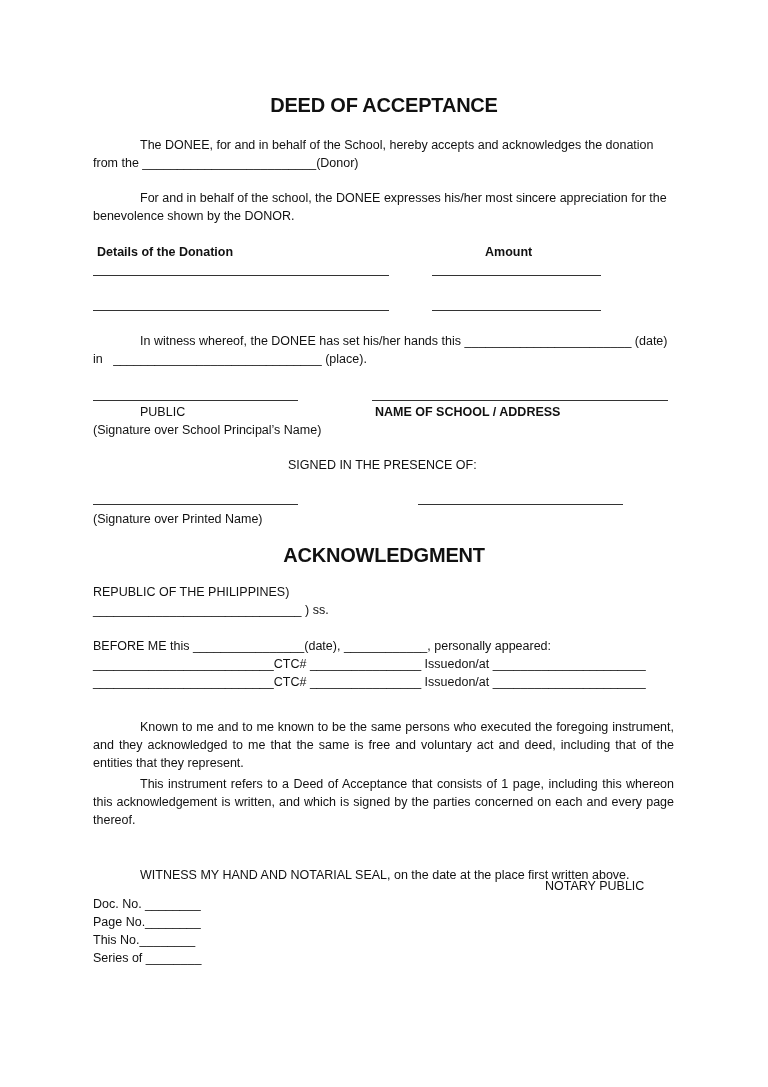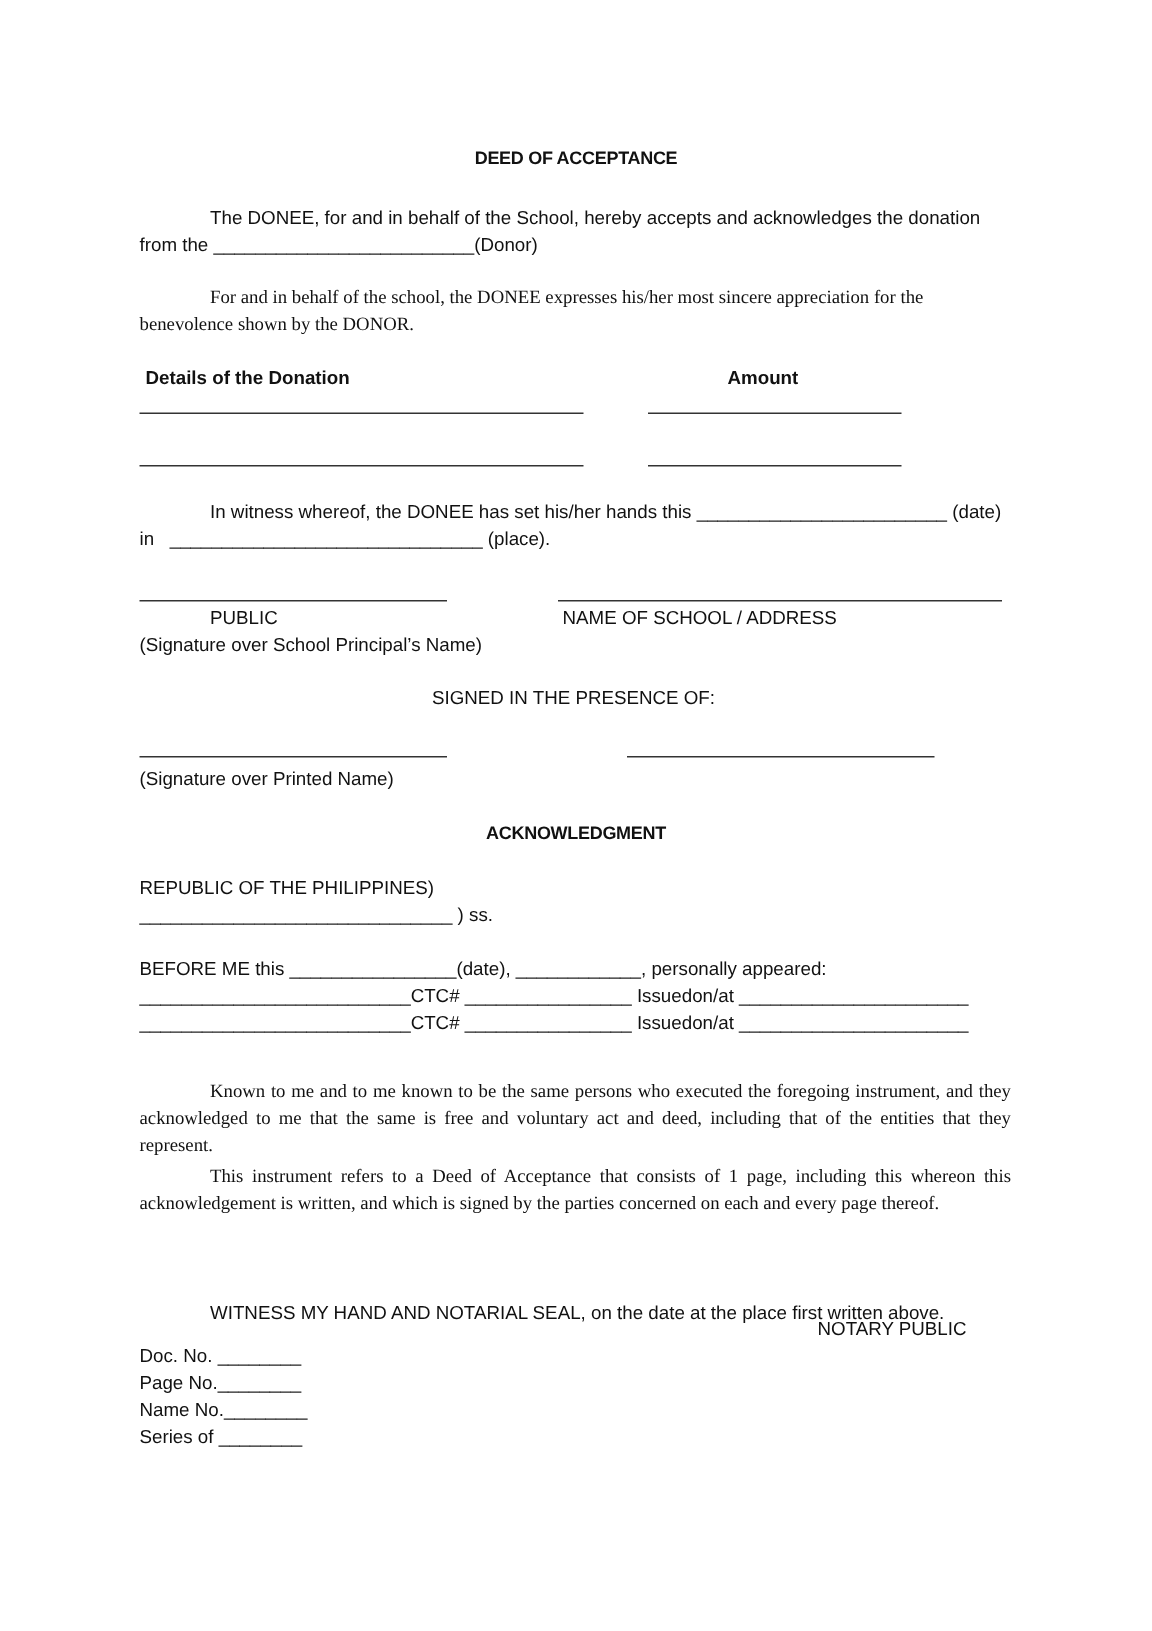--- a/index.html
+++ b/index.html
@@ -1,22 +1,22 @@
 <!DOCTYPE html>
 <html><head>
   <meta charset="utf-8">
   <style>
     html, body { margin: 0; padding: 0; background: #ffffff; }
     body { width: 768px; height: 1087px; position: relative; overflow: hidden;
       font-family: "Liberation Sans", sans-serif; color: #111; font-size: 12.5px; }
     .abs { position: absolute; white-space: nowrap; line-height: 18px; }
-    .title { font-weight: bold; font-size: 12px; letter-spacing: -0.2px; }
+    .title { font-weight: bold; font-size: 20px; letter-spacing: -0.2px; }
     .bold { font-weight: bold; }
     .line { position: absolute; height: 0; border-top: 1px solid #333; }
-    .para { position: absolute; left: 93px; width: 581px; line-height: 18px; white-space: normal; font-family: Liberation Serif, serif; }
+    .para { position: absolute; left: 93px; width: 581px; line-height: 18px; white-space: normal; }
     .just { text-align: justify; text-align-last: left; }
     .indent { text-indent: 47px; }
   </style>
 </head>
 <body>
 
 <div>
 
   <div class="abs title" style="left:0; width:768px; text-align:center; top:96px;">DEED OF ACCEPTANCE</div>
 
@@ -43,21 +43,21 @@
   </div>
   <div class="abs" style="left:93px; top:350px;">
     <span>in</span>&nbsp;&nbsp;
     <span>______________________________</span>
     <span>(place).</span>
   </div>
 
   <div class="line" style="left:93px; width:205px; top:400px;"></div>
   <div class="line" style="left:372px; width:296px; top:400px;"></div>
   <div class="abs" style="left:140px; top:403px;">PUBLIC</div>
-  <div class="abs" style="left:375px; top:403px;">NAME OF SCHOOL / ADDRESS</div>
+  <div class="abs" style="left:375px; top:403px;font-weight:bold;">NAME OF SCHOOL / ADDRESS</div>
   <div class="abs" style="left:93px; top:421px;">(Signature over School Principal’s Name)</div>
 
   <div class="abs" style="left:288px; top:456px;">SIGNED IN THE PRESENCE OF:</div>
 
   <div class="line" style="left:93px; width:205px; top:504px;"></div>
   <div class="line" style="left:418px; width:205px; top:504px;"></div>
   <div class="abs" style="left:93px; top:510px;">(Signature over Printed Name)</div>
 
   <div class="abs title" style="left:0; width:768px; text-align:center; top:546px;">ACKNOWLEDGMENT</div>
 
@@ -89,16 +89,16 @@
   <div class="para just indent" style="top:706px;margin-top:12px;">Known to me and to me known to be the same persons who executed the foregoing instrument, and they acknowledged to me that the same is free and voluntary act and deed, including that of the entities that they represent.</div>
 
   <div class="para just indent" style="top:775px;">This instrument refers to a Deed of Acceptance  that consists of  1 page, including this whereon this acknowledgement is written, and which is signed by the parties concerned on each and every page thereof.</div>
 
   <div class="abs" style="left:140px; top:866px;">WITNESS MY HAND AND NOTARIAL SEAL, on the date at the place first written above.</div>
 
   <div class="abs" style="left:545px; top:877px;">NOTARY PUBLIC</div>
 
   <div class="abs" style="left:93px; top:895px;">Doc. No. ________</div>
   <div class="abs" style="left:93px; top:913px;">Page No.________</div>
-  <div class="abs" style="left:93px; top:931px;">Name No.________</div>
+  <div class="abs" style="left:93px; top:931px;">This No.________</div>
   <div class="abs" style="left:93px; top:949px;">Series of ________</div>
 
 </div>
 
 </body></html>

